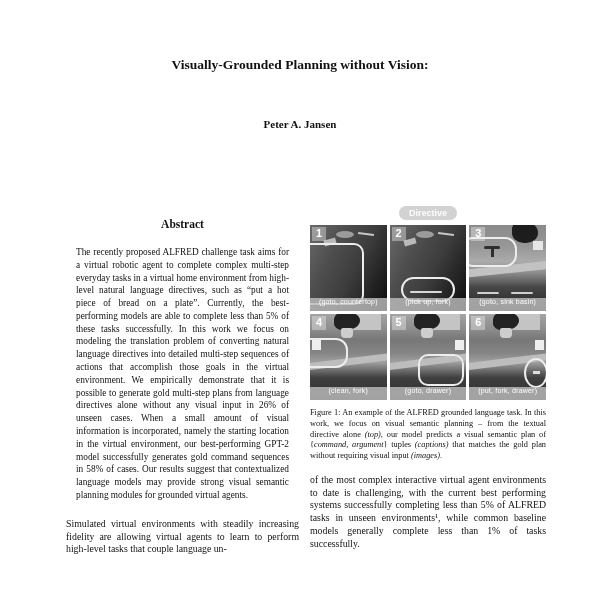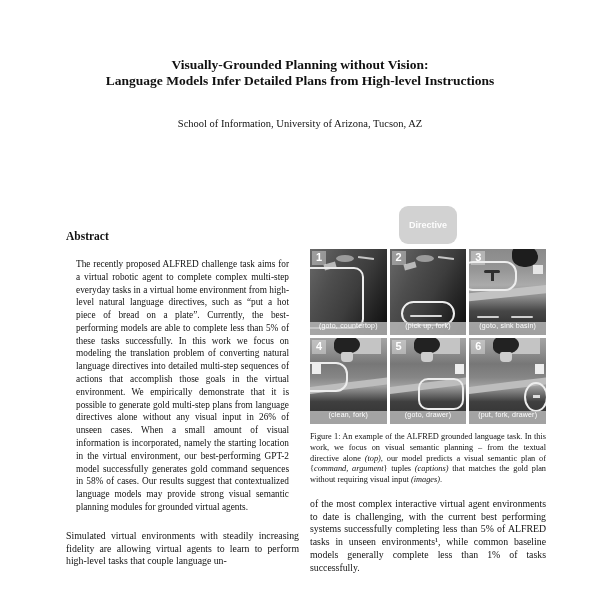--- a/index.html
+++ b/index.html
@@ -9,31 +9,31 @@
   
   .title-block{position:absolute;top:57px;left:0;width:600px;text-align:center;}
   .title-line{font-size:13.5px;font-weight:bold;line-height:1.18;}
   .author-block{position:absolute;top:118px;left:0;width:600px;text-align:center;}
   .author-name{font-size:11px;font-weight:bold;margin-bottom:2px;}
   .affiliation{font-size:10.5px;margin-bottom:2px;}
   .email{font-family:"DejaVu Sans Mono","Liberation Mono",monospace;font-size:9.5px;letter-spacing:.3px;}
 
   
   .col-left{position:absolute;left:66px;top:214px;width:233px;}
-  .abstract-heading{font-weight:bold;font-size:11.5px;margin:16px 0 10px 0;}
+  .abstract-heading{text-align:center;font-weight:bold;font-size:11.5px;margin:4px 0 10px 0;}
   .abstract-body{margin:16px 10px;font-size:9.3px;line-height:1.375;text-align:justify;}
   .section-heading{margin-top:13px;font-weight:bold;font-size:11.5px;}
   .section-heading .num{margin-right:14px;}
   .body-text{margin:8px 0 0 0;font-size:9.8px;line-height:1.32;text-align:justify;}
 
   
   .col-right{position:absolute;left:310px;top:206px;width:236px;}
   .directive-row{display:flex;gap:6px;justify-content:center;align-items:center;
                  font-family:"Liberation Sans",sans-serif;}
-  .pill{border-radius:9px;font-size:9px;font-weight:bold;color:#fdfdfd;padding:14px 10px;white-space:nowrap;}
+  .pill{border-radius:9px;font-size:9px;font-weight:bold;color:#fdfdfd;padding:2px 10px;white-space:nowrap;}
   .pill-label{background:#d2d2d2;}
   .pill-text{background:#dfdfdf;}
 
   .fig-grid{display:grid;grid-template-columns:repeat(3,1fr);gap:3px;margin-top:5px;}
   .tile{position:relative;height:86px;overflow:hidden;background:#555;}
   .badge{position:absolute;top:2px;left:2px;width:14px;height:14px;z-index:5;
          background:rgba(240,240,240,.4);color:#fff;text-align:center;line-height:14px;
          font:bold 11px "Liberation Sans",sans-serif;}
   .tile-cap{position:absolute;bottom:0;left:0;right:0;height:13px;z-index:5;
             background:rgba(188,188,188,.82);color:#fff;text-align:center;line-height:13px;
@@ -77,25 +77,24 @@
   .rc-para-1{margin-top:11px;}
   .rc-para-2{text-indent:10px;}
 </style>
 </head>
 <body>
 
 <div class="page">
 
   <div class="title-block">
     <div class="title-line">Visually-Grounded Planning without Vision:</div>
-    <div class="title-line">Language Models Infer Detailed Plans from High-level Instructions</div>
   </div>
 
   <div class="author-block">
-    <div class="affiliation">School of Information, University of Arizona, Tucson, AZ</div>
+    <div class="author-name">Peter A. Jansen</div>
   </div>
 
   <div class="col-left">
     <div class="abstract-heading">Abstract</div>
     <p class="abstract-body">The recently proposed ALFRED challenge task aims for a virtual robotic agent to complete complex multi-step everyday tasks in a virtual home environment from high-level natural language directives, such as “put a hot piece of bread on a plate”.  Currently, the best-performing models are able to complete less than 5% of these tasks successfully.  In this work we focus on modeling the translation problem of converting natural language directives into detailed multi-step sequences of actions that accomplish those goals in the virtual environment.  We empirically demonstrate that it is possible to generate gold multi-step plans from language directives alone without any visual input in 26% of unseen cases.  When a small amount of visual information is incorporated, namely the starting location in the virtual environment, our best-performing GPT-2 model successfully generates gold command sequences in 58% of cases.  Our results suggest that contextualized language models may provide strong visual semantic planning modules for grounded virtual agents.</p>
     <p class="body-text">Simulated virtual environments with steadily increasing fidelity are allowing virtual agents to learn to perform high-level tasks that couple language un-</p>
   </div>
 
   <div class="col-right">
 

